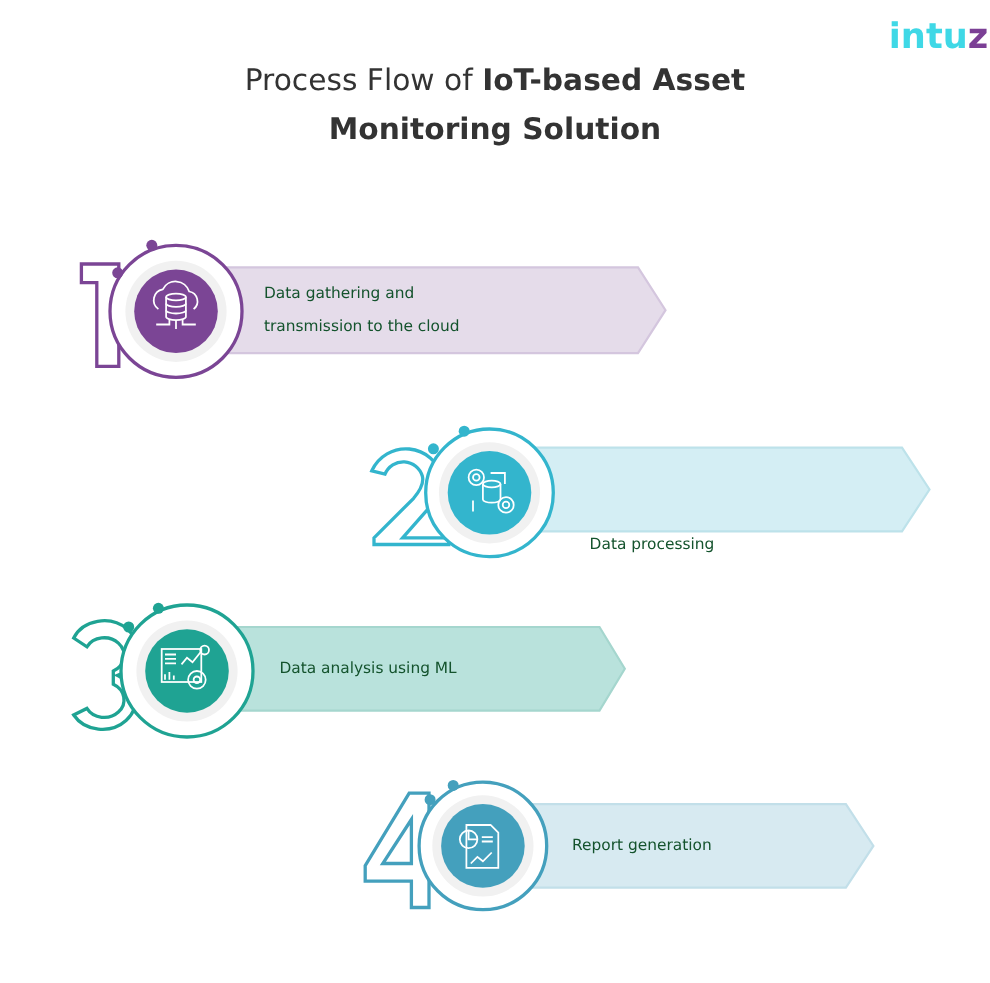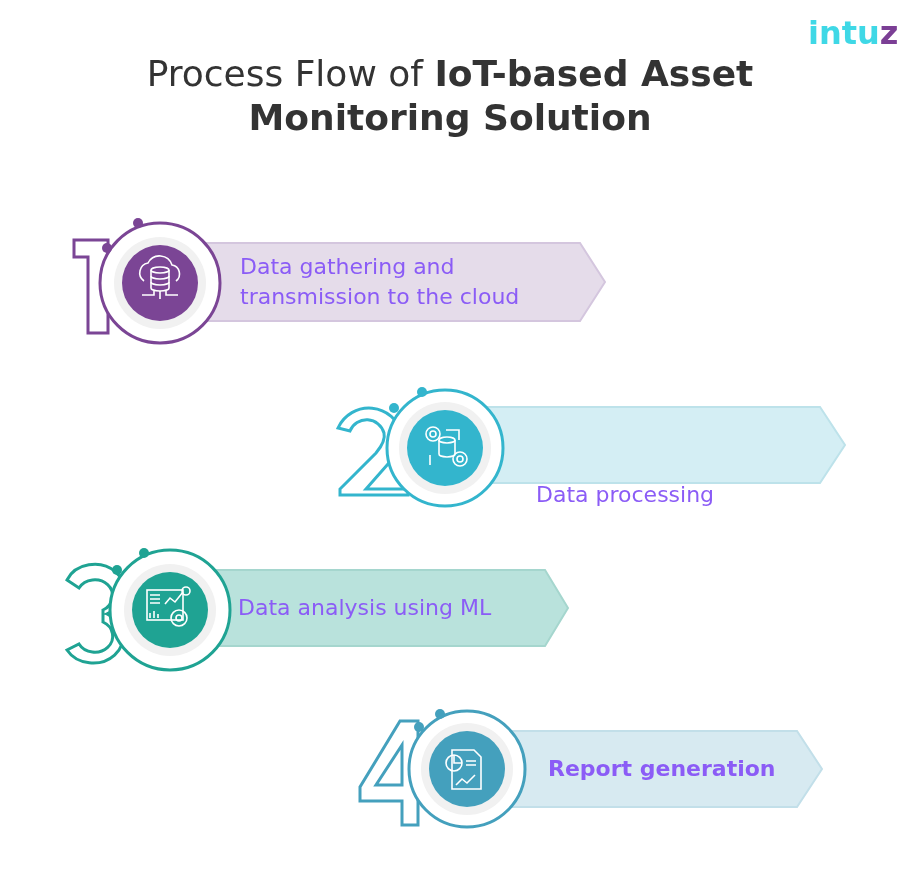--- a/index.html
+++ b/index.html
@@ -1,23 +1,23 @@
 <!DOCTYPE html>
 <html><head>
 <meta charset="utf-8">
 <style>
   html,body{margin:0;padding:0;}
   body{width:900px;height:894px;background:#ffffff;position:relative;overflow:hidden;font-family:"DejaVu Sans","Liberation Sans",sans-serif;color:#2b2b2b;}
   .logo{position:absolute;left:808px;top:14px;font-size:32px;font-weight:bold;color:#3fd8e6;letter-spacing:0px;font-family:"DejaVu Sans",sans-serif;}
   .logo .z{color:#7b3f95;}
-  .title{position:absolute;left:0;top:52px;width:900px;text-align:center;font-size:36px;line-height:44px;color:#333;}
+  .title{position:absolute;left:0;top:52px;width:900px;text-align:center;font-size:27px;line-height:44px;color:#333;}
   .title b{font-weight:bold;}
   .step{position:absolute;}
   .step svg{position:absolute;left:0;top:0;overflow:visible;}
-  .label{position:absolute;font-size:22px;line-height:30px;color:#8b5cf6;white-space:nowrap;}
+  .label{position:absolute;font-size:14px;line-height:30px;color:#14532d;white-space:nowrap;}
 </style>
 </head>
 <body>
 
 <div class="logo"><span>intu</span><span class="z">z</span></div>
 
 <div class="title">
   <span>Process Flow of </span><b>IoT-based Asset</b><br>
   <b>Monitoring Solution</b>
 </div>
@@ -82,26 +82,26 @@
     <g stroke="#fff" stroke-width="1.6" fill="none">
       <rect x="92" y="50" width="36" height="30"></rect>
       <path d="M95,55 h10 M95,59 h10 M95,63 h10"></path>
       <path d="M110,64 l5,-6 l5,4 l8,-10"></path>
       <circle cx="131" cy="51" r="4"></circle>
       <path d="M95,78 v-5 M99,78 v-7 M103,78 v-4"></path>
       <circle cx="124" cy="78" r="8"></circle>
         <circle cx="124" cy="78" r="3"></circle>
     </g>
   </svg>
-  <div class="label" style="left:183px;top:53px;">
+  <div class="label" style="left:199px;top:53px;">
     <div>Data analysis using ML</div>
   </div>
 </div>
 
-<div class="step" style="left:352px;top:705px;width:480px;height:135px;font-weight:bold;">
+<div class="step" style="left:324px;top:705px;width:480px;height:135px;">
   <svg width="480" height="135">
     <polygon points="140,26 445,26 470,64 445,102 140,102" fill="#d7eaf1" stroke="#c2dfe9" stroke-width="2"></polygon>
     <path d="M48,16 L66,16 L66,80 L78,80 L78,96 L66,96 L66,120 L50,120 L50,96 L8,96 L8,82 Z M50,40 L24,80 L50,80 Z" fill="none" stroke="#44a0bd" stroke-width="3"></path>
     <circle cx="115" cy="64" r="58" fill="#fff" stroke="#44a0bd" stroke-width="3"></circle>
     <circle cx="115" cy="64" r="46" fill="#f1f1f1"></circle>
     <circle cx="115" cy="64" r="38" fill="#44a0bd"></circle>
     <circle cx="88" cy="9" r="5" fill="#44a0bd"></circle>
     <circle cx="67" cy="22" r="5" fill="#44a0bd"></circle>
     <g stroke="#fff" stroke-width="1.6" fill="none">
       <path d="M100,45 h22 l7,7 v32 h-29 z"></path>

